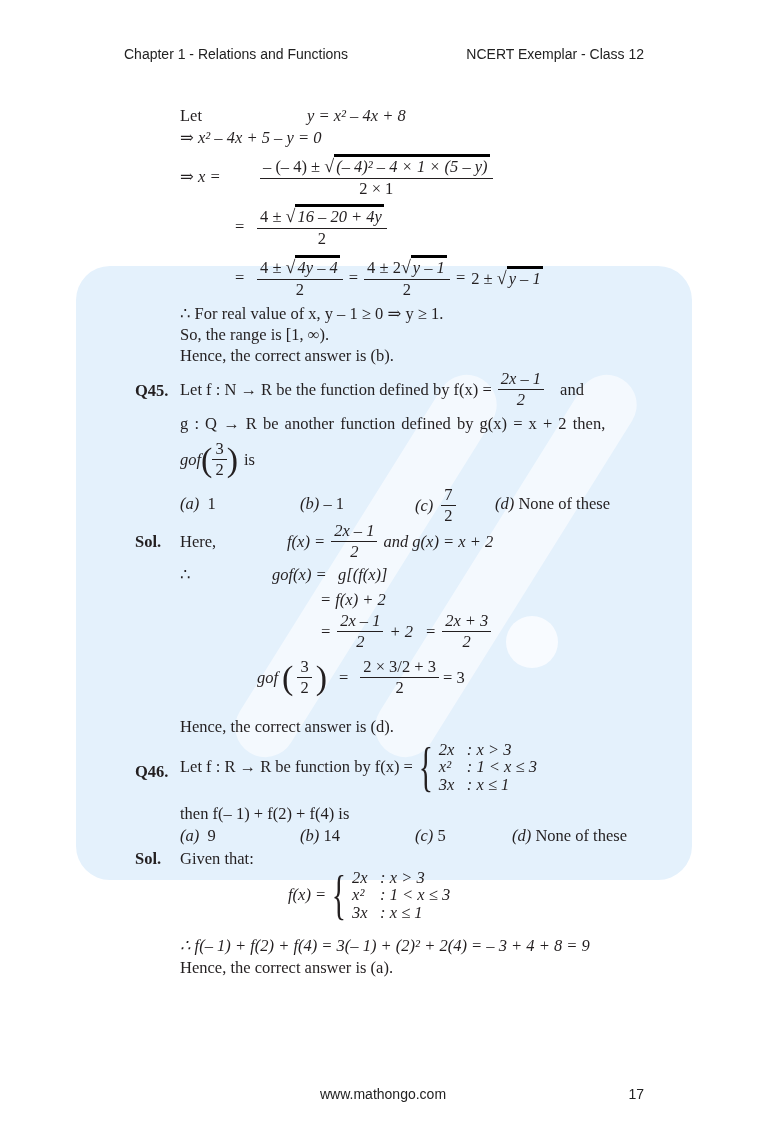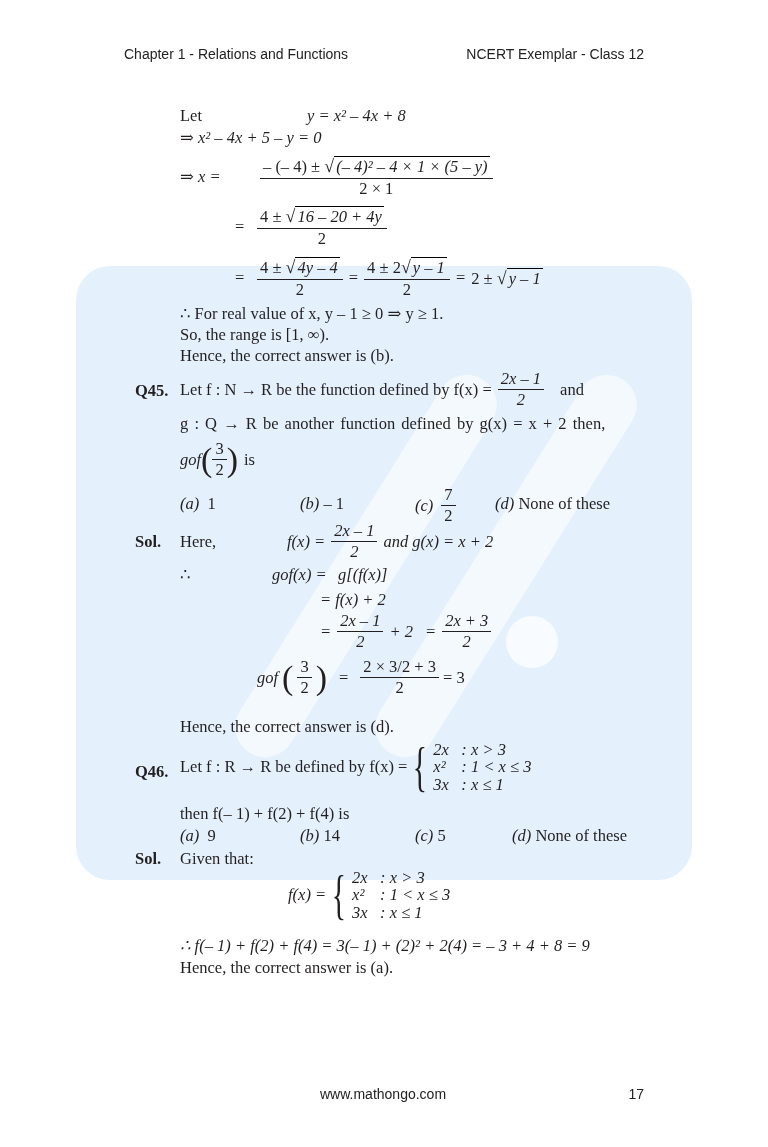--- a/index.html
+++ b/index.html
@@ -18,21 +18,21 @@
   .panel { position: absolute; left: 76px; top: 266px; width: 616px; height: 614px; background: #e4f1fc; border-radius: 34px; overflow: hidden; }
   .wm-stripe { position: absolute; width: 60px; height: 440px; background: #f4f9fe; border-radius: 30px; transform: rotate(32deg); }
   .wm-dot { position: absolute; width: 52px; height: 52px; border-radius: 50%; background: #f8fbff; }
 
   .content { position: absolute; left: 0; top: 0; width: 768px; height: 1147px; font-size: 16.5px; }
   .abs { position: absolute; white-space: nowrap; }
   i, .it { font-style: italic; }
   .frac { display: inline-flex; flex-direction: column; align-items: center; vertical-align: middle; line-height: 1.1; }
   .frac .num { border-bottom: 1px solid #231f20; padding: 0 3px 1px; }
   .frac .den { padding-top: 1px; }
-  .sqrt { border-top: 1px solid #000000; padding: 0 2px; }
+  .sqrt { border-top: 3px solid #000000; padding: 0 2px; }
   .rad { font-size: 18px; }
   .bold { font-weight: bold; }
   .brace { font-size: 54px; line-height: 1; font-weight: 100; transform: scaleX(0.55); display: inline-block; }
   .cases { display: inline-block; line-height: 1.05; vertical-align: middle; }
   .paren-big { font-size: 34px; line-height: 1; vertical-align: middle; font-weight: 100; }
 </style>
 </head>
 <body>
 
 <div class="header sans">
@@ -171,21 +171,21 @@
       <span class="num">2 × 3/2 + 3</span>
       <span class="den">2</span>
     </span>
     <span>= 3</span>
   </div>
 
   <div class="abs" style="left:180px; top:717px; z-index:2;">Hence, the correct answer is (d).</div>
 
   <div class="abs bold" style="left:135px; top:762px; z-index:2;text-align:right;">Q46.</div>
   <div class="abs" style="left:180px; top:740px; display:flex; align-items:center; z-index:2;">
-    <span>Let f : R → R be defined by f(x) =</span>
+    <span>Let f : R → R be function by f(x) =</span>
     <span class="brace">{</span>
     <span class="cases it">
       <div><span style="display:inline-block;width:28px;">2x</span><span>: x &gt; 3</span></div>
       <div><span style="display:inline-block;width:28px;">x²</span><span>: 1 &lt; x ≤ 3</span></div>
       <div><span style="display:inline-block;width:28px;">3x</span><span>: x ≤ 1</span></div>
     </span>
   </div>
   <div class="abs" style="left:180px; top:804px; z-index:2;">then f(– 1) + f(2) + f(4) is</div>
 
   <div class="abs" style="left:180px; top:826px; z-index:2;">

